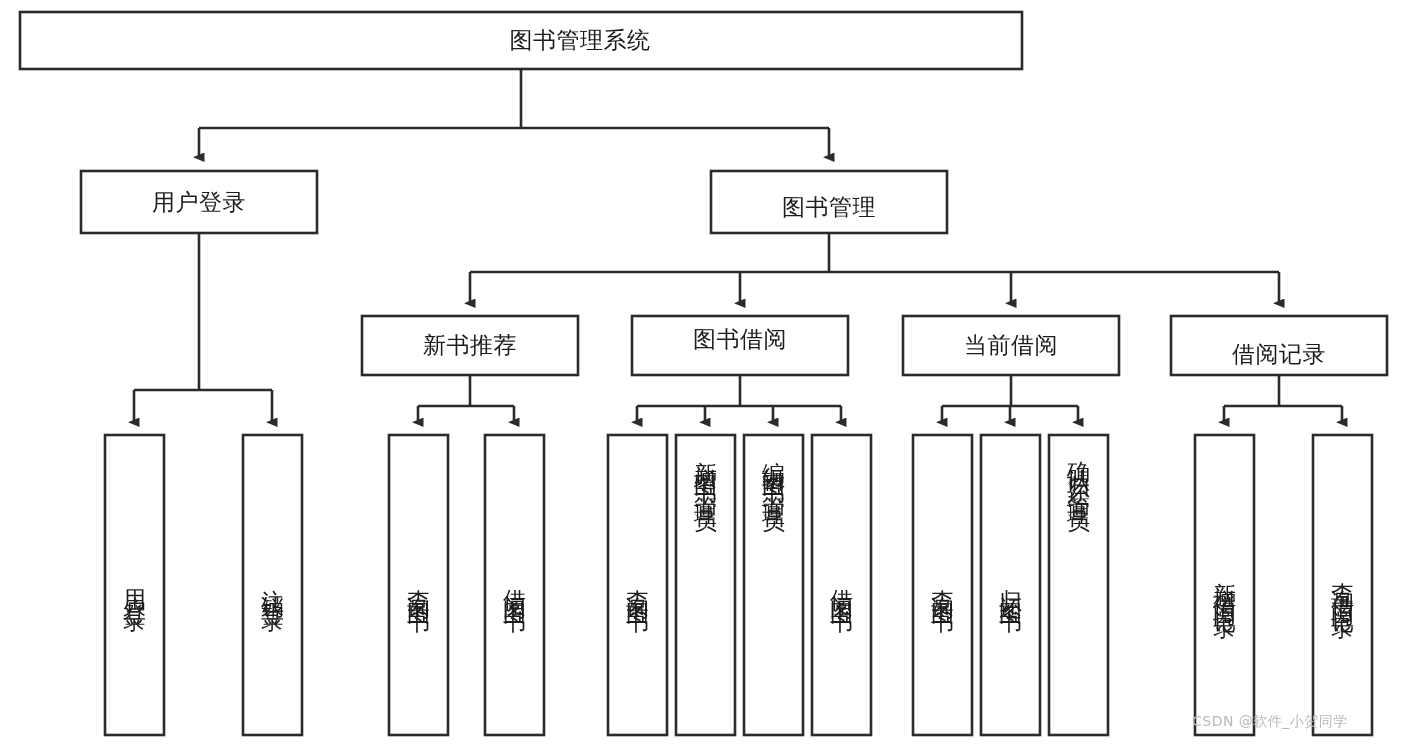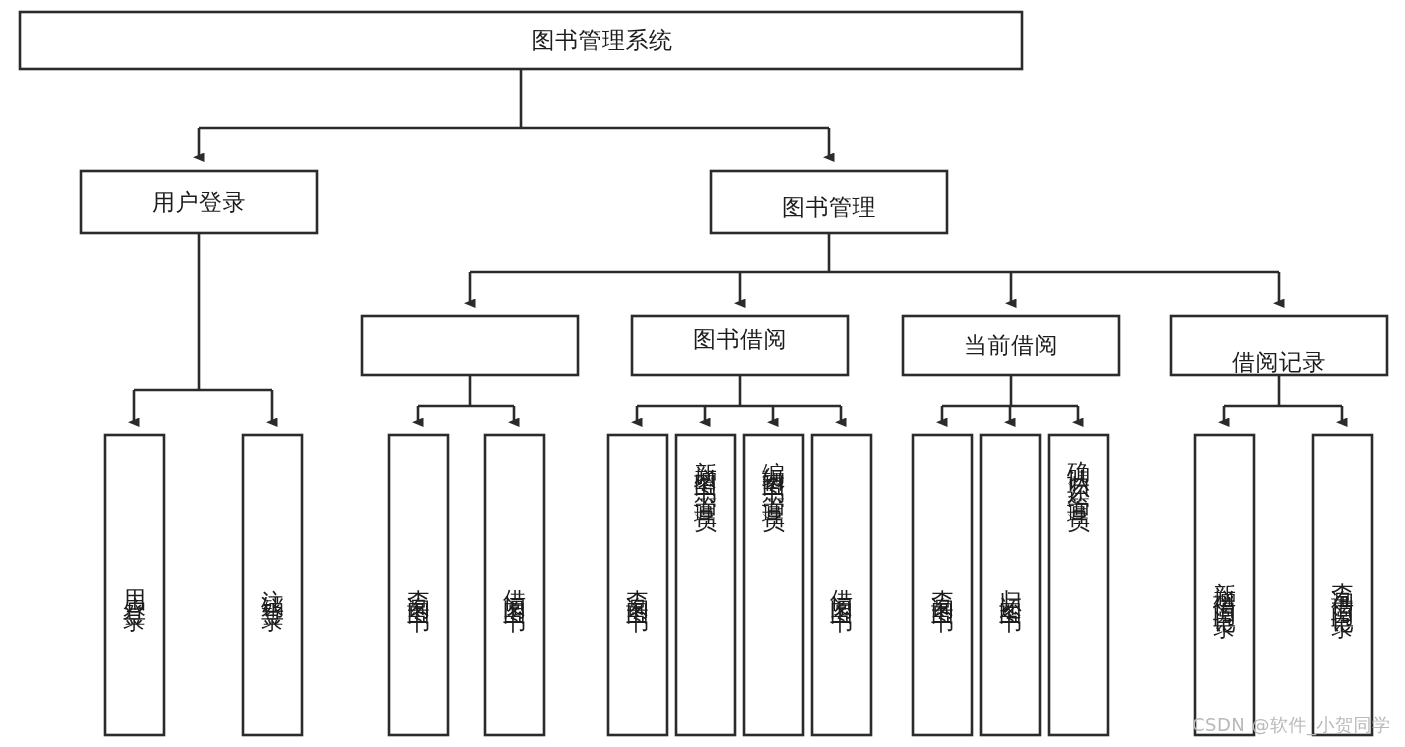--- a/index.html
+++ b/index.html
@@ -65,21 +65,21 @@
     justify-content: flex-start;
     align-items: center;
     white-space: nowrap;
   }
   .leaf-label.centered {
     justify-content: center;
   }
   .watermark {
     position: absolute;
     color: #b9b9b9;
-    font-size: 18px;
+    font-size: 14px;
     letter-spacing: 0.5px;
     white-space: nowrap;
   }
 </style>
 </head>
 <body>
 
 <div id="canvas">
 
   <svg class="diagram" viewBox="0 0 1405 747">
@@ -153,28 +153,29 @@
       <path class="conn" marker-end="url(#arrow)" d="M1010,406 L1010,422"></path>
       <path class="conn" marker-end="url(#arrow)" d="M1078,406 L1078,422"></path>
 
       <path class="conn" d="M1279,375 L1279,406"></path>
       <path class="conn" d="M1224,406 L1342,406"></path>
       <path class="conn" marker-end="url(#arrow)" d="M1224,406 L1224,422"></path>
       <path class="conn" marker-end="url(#arrow)" d="M1342,406 L1342,422"></path>
     </g>
   </svg>
 
-  <div class="node-label" style="left:24px; top:12px; width:1156px; height:57px;">图书管理系统</div>
+  <div class="node-label" style="left:2px; top:12px; width:1156px; height:57px;">图书管理系统</div>
 
   <div class="node-label" style="left:81px; top:171px; width:236px; height:62px;">用户登录</div>
   <div class="node-label" style="left:711px; top:171px; width:236px; height:73px;">图书管理</div>
 
+  <div class="node-label" style="left:362px; top:316px; width:216px; height:59px;">新书推荐</div>
   <div class="node-label" style="left:632px; top:310px; width:216px; height:59px;">图书借阅</div>
   <div class="node-label" style="left:903px; top:316px; width:216px; height:59px;">当前借阅</div>
-  <div class="node-label" style="left:1171px; top:324px; width:216px; height:77px;">借阅记录</div>
+  <div class="node-label" style="left:1171px; top:316px; width:216px; height:77px;">借阅记录</div>
 
   <div class="leaf-label centered" style="left:105px; top:435px; width:59px; height:300px;">用户登录</div>
   <div class="leaf-label centered" style="left:243px; top:435px; width:59px; height:300px;">注销登录</div>
   <div class="leaf-label centered" style="left:389px; top:435px; width:59px; height:300px;">查询图书</div>
   <div class="leaf-label centered" style="left:485px; top:435px; width:59px; height:300px;">借阅图书</div>
   <div class="leaf-label centered" style="left:608px; top:435px; width:59px; height:300px;">查询图书</div>
   <div class="leaf-label" style="left:676px; top:443px; width:59px; height:292px;">新增图书（管理员）</div>
   <div class="leaf-label" style="left:744px; top:443px; width:59px; height:292px;">编辑图书（管理员）</div>
   <div class="leaf-label centered" style="left:812px; top:435px; width:59px; height:300px;">借阅图书</div>
   <div class="leaf-label centered" style="left:913px; top:435px; width:59px; height:300px;">查询图书</div>

